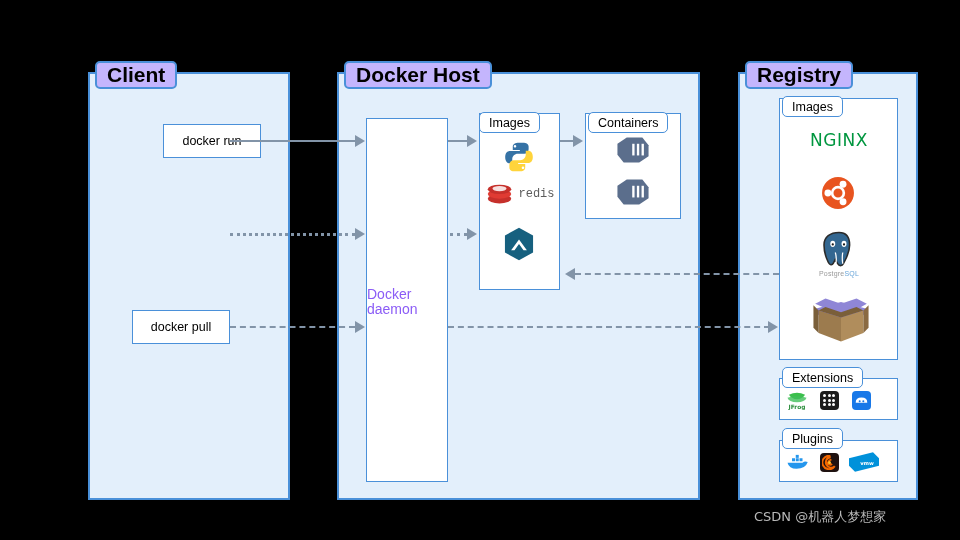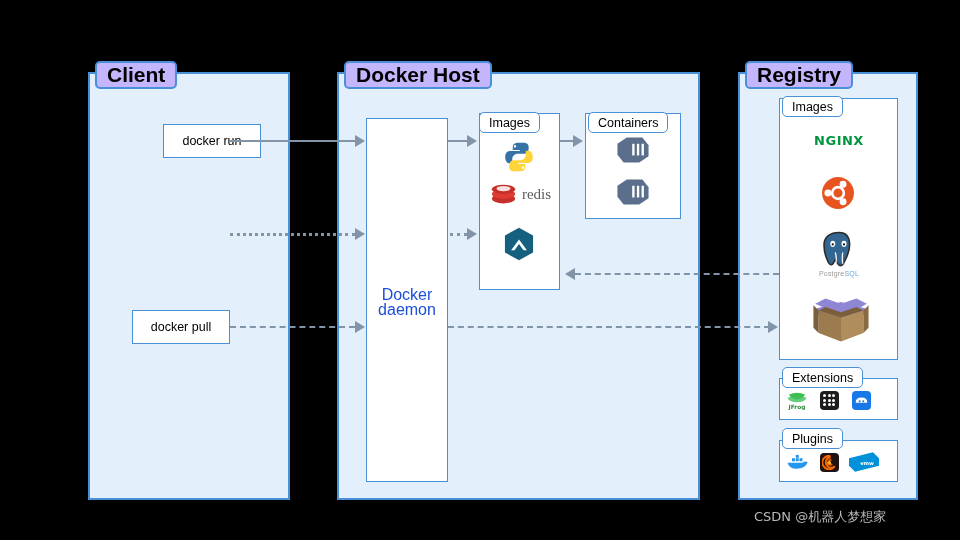--- a/index.html
+++ b/index.html
@@ -61,24 +61,24 @@
     display: flex;
     align-items: center;
     justify-content: center;
     font-size: 12.5px;
     color: #000000;
     white-space: nowrap;
   }
   .daemon-label {
     position: absolute;
     width: 100%;
-    text-align: center;
-    font-size: 16px;
+    text-align: left;
+    font-size: 14px;
     line-height: 15px;
-    color: #1d4ed8;
+    color: #8b5cf6;
   }
 
   
   .line { position: absolute; height: 0; border-top-color: #8294a8; }
   .line.solid  { border-top: 2px solid #8294a8; }
   .line.dashed { border-top: 2.5px dashed #8294a8; }
   .line.dotted { border-top: 3px dotted #8294a8; }
   .arrow {
     position: absolute;
     width: 0; height: 0;
@@ -92,26 +92,26 @@
   .icon-slot {
     position: absolute;
     display: flex;
     align-items: center;
     justify-content: center;
   }
   .logo-row { display: flex; align-items: center; gap: 6px; }
 
   
   .redis-word {
-    font-size: 15px; color: #5c5c5c;
-    font-family: Liberation Serif, serif;
+    font-size: 12px; color: #5c5c5c;
+    font-family: Liberation Mono, monospace;
   }
   
   .nginx-word {
-    font-size: 13px; font-weight: bold; letter-spacing: 0.5px;
+    font-size: 17px; font-weight: normal; letter-spacing: 0.5px;
     color: #00963f; font-family: "DejaVu Sans", sans-serif;
   }
   .pg-word {
     font-size: 7px; color: #9a9a9a; letter-spacing: 0.2px;
     font-family: "Liberation Sans", sans-serif;
   }
   .pg-word span { color: #6aa6d9; }
 
   
   .sq-icon {

